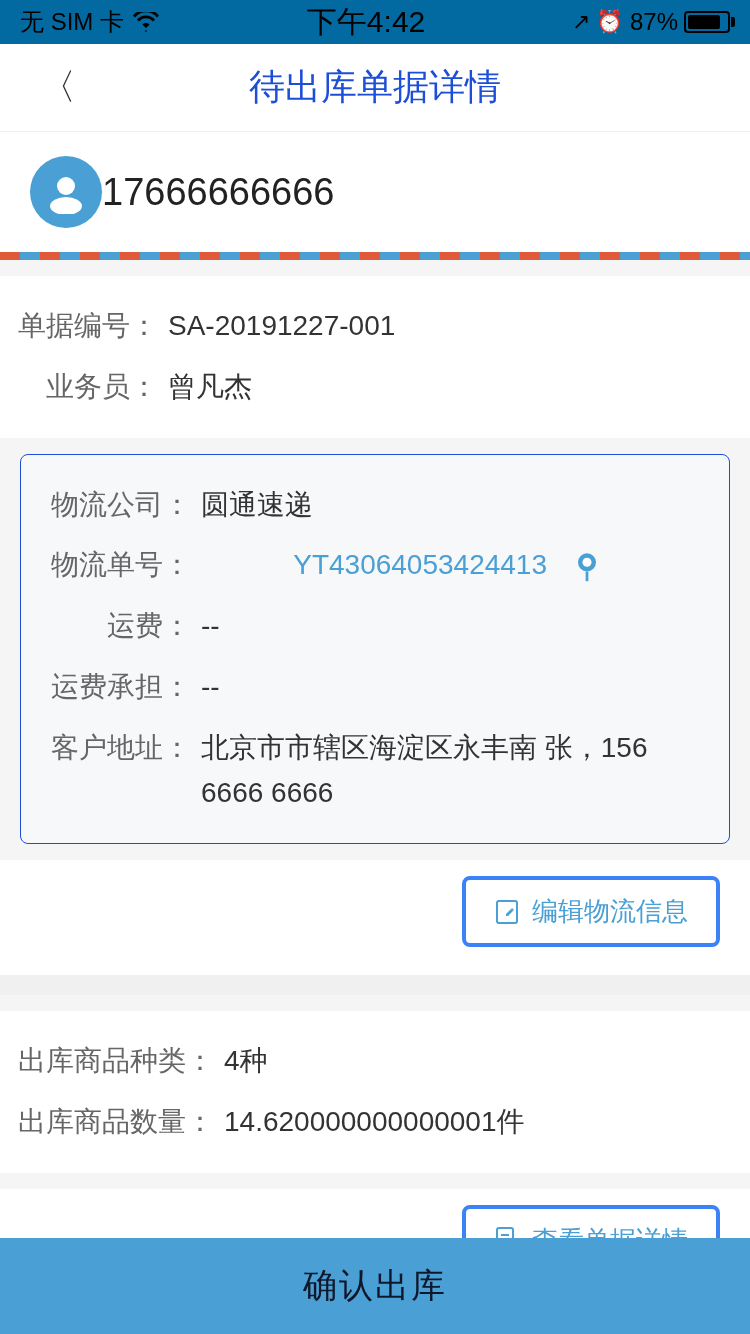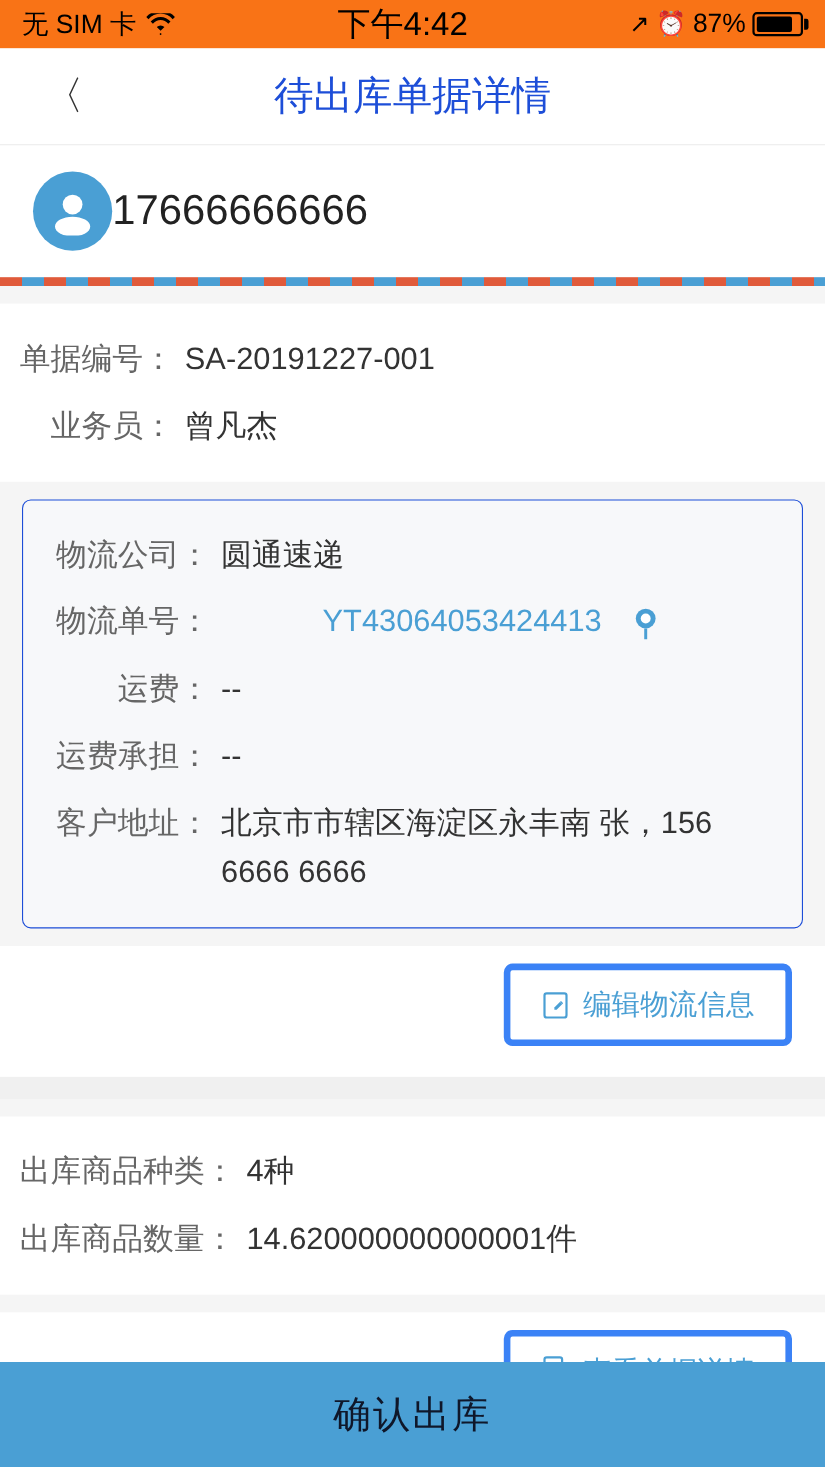--- a/index.html
+++ b/index.html
@@ -10,21 +10,21 @@
       font-family: -apple-system, "PingFang SC", "Helvetica Neue", Arial, sans-serif;
       background: #f5f5f5;
       font-size: 28px;
       color: #333;
     }
 
     
     .status-bar {
       width: 750px;
       height: 44px;
-      background: #f97316;
+      background: #0369a1;
       display: flex;
       align-items: center;
       justify-content: space-between;
       padding: 0 20px;
       font-size: 24px;
       color: #000;
     }
     .status-left { display: flex; align-items: center; gap: 8px; }
     .status-center { font-size: 30px; font-weight: 500; }
     .status-right { display: flex; align-items: center; gap: 6px; font-size: 24px; }
@@ -141,21 +141,21 @@
     }
 
     
     .btn-row {
       display: flex;
       justify-content: flex-end;
       padding: 16px 30px 28px;
       background: #fff;
     }
     .outline-btn {
-      border: 6px solid #3b82f6;
+      border: 4px solid #3b82f6;
       border-radius: 8px;
       padding: 14px 28px;
       color: #4a9fd4;
       font-size: 26px;
       background: #fff;
       display: flex;
       align-items: center;
       gap: 10px;
       cursor: pointer;
     }

